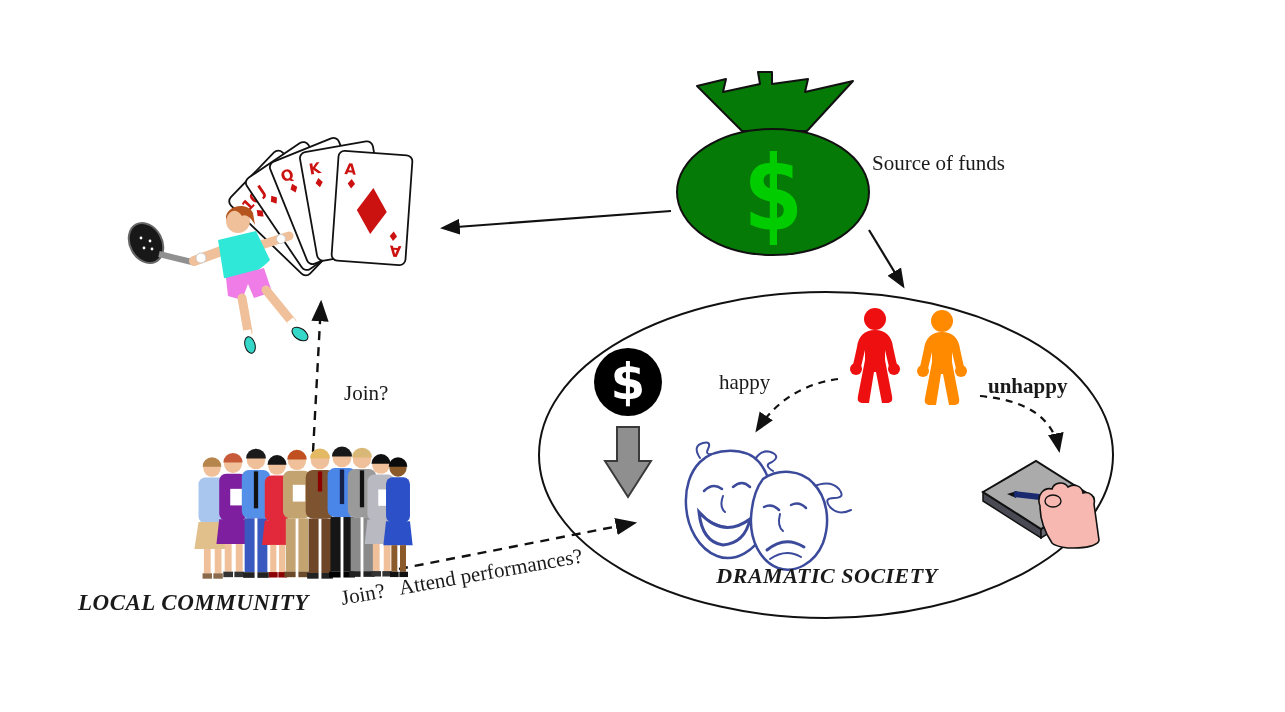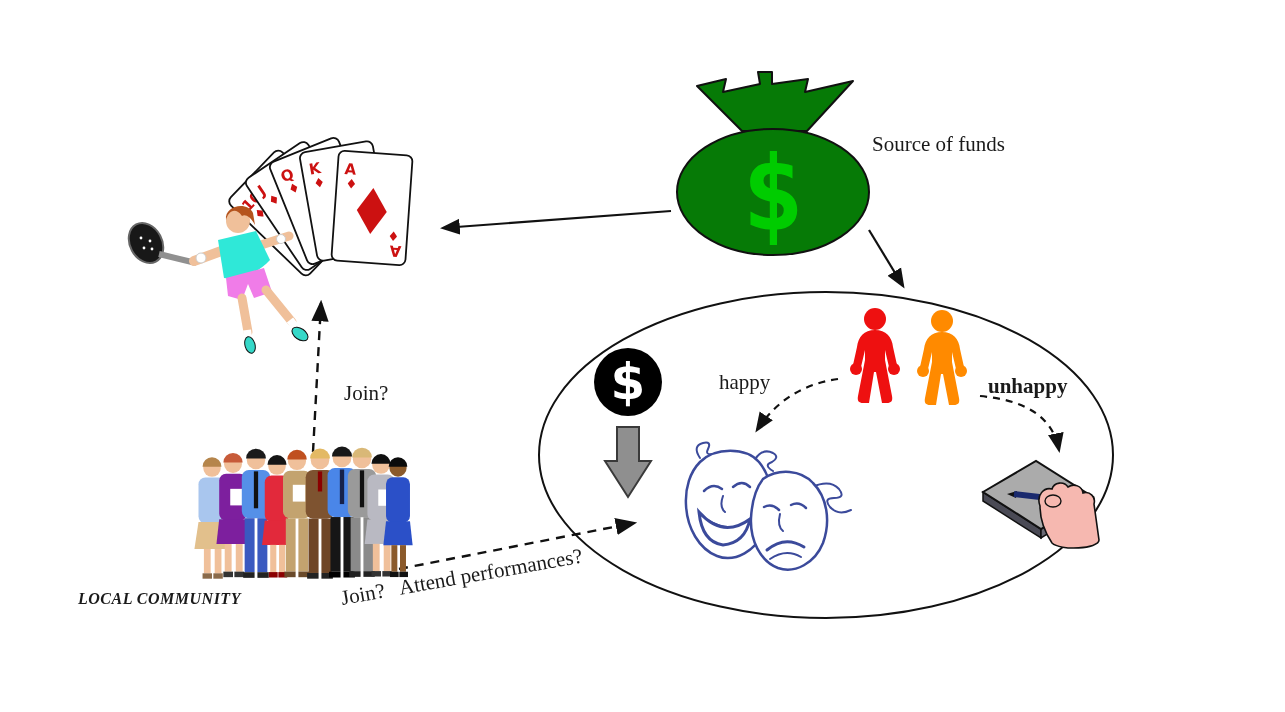--- a/index.html
+++ b/index.html
@@ -5,21 +5,21 @@
   html,body{margin:0;padding:0;background:#fff;}
   #canvas{position:relative;width:1285px;height:712px;background:#ffffff;overflow:hidden;
           font-family:"Liberation Serif", serif;color:#1a1a1a;}
   #gfx{position:absolute;left:0;top:0;width:1285px;height:712px;}
   .lbl{position:absolute;white-space:pre;color:#1a1a1a;line-height:1.15;}
   .fs21{font-size:21px;}
   .fs22{font-size:22px;}
   .boldital{font-weight:bold;font-style:italic;letter-spacing:0.5px;}
   .center{text-align:center;}
   .rot{transform:rotate(-10deg);transform-origin:left center;}
-  .srcfunds{width:110px;line-height:30px;}
+  .srcfunds{width:110px;line-height:30px;margin-top:19px;}
   .rank{font-family:"DejaVu Sans", sans-serif;font-weight:bold;font-size:15px;fill:#CC1111;}
   .suit-sm{font-family:"DejaVu Sans", sans-serif;font-size:13px;fill:#CC1111;}
   .bagdollar{font-family:"DejaVu Sans Mono", monospace;font-weight:bold;fill:#00CC00;}
   .coindollar{font-family:"DejaVu Sans", sans-serif;font-weight:bold;fill:#ffffff;}
 </style>
 </head>
 <body>
 
 <div id="canvas">
 
@@ -268,18 +268,19 @@
 
 
 <div class="lbl fs21 center srcfunds" style="left:872px;top:129px;">Source of funds</div>
 
 <div class="lbl fs21" style="left:330px;top:381px;margin-left:14px;">Join?</div>
 
 <div class="lbl fs21" style="left:719px;top:370px;">happy</div>
 
 <div class="lbl fs21" style="left:988px;top:374px;font-weight:bold;">unhappy</div>
 
-
-<div class="lbl boldital" style="left:78px;top:590px;font-size:16px;">LOCAL COMMUNITY</div>
+<div class="lbl fs22 boldital center" style="left:660px;top:563px;width:334px;">DRAMATIC SOCIETY</div>
+
+<div class="lbl boldital" style="left:78px;top:590px;font-size:23px;">LOCAL COMMUNITY</div>
 
 <div class="lbl fs21 rot" style="left:341px;top:586px;">Join?   Attend performances?</div>
 
 </div>
 
 </body></html>

